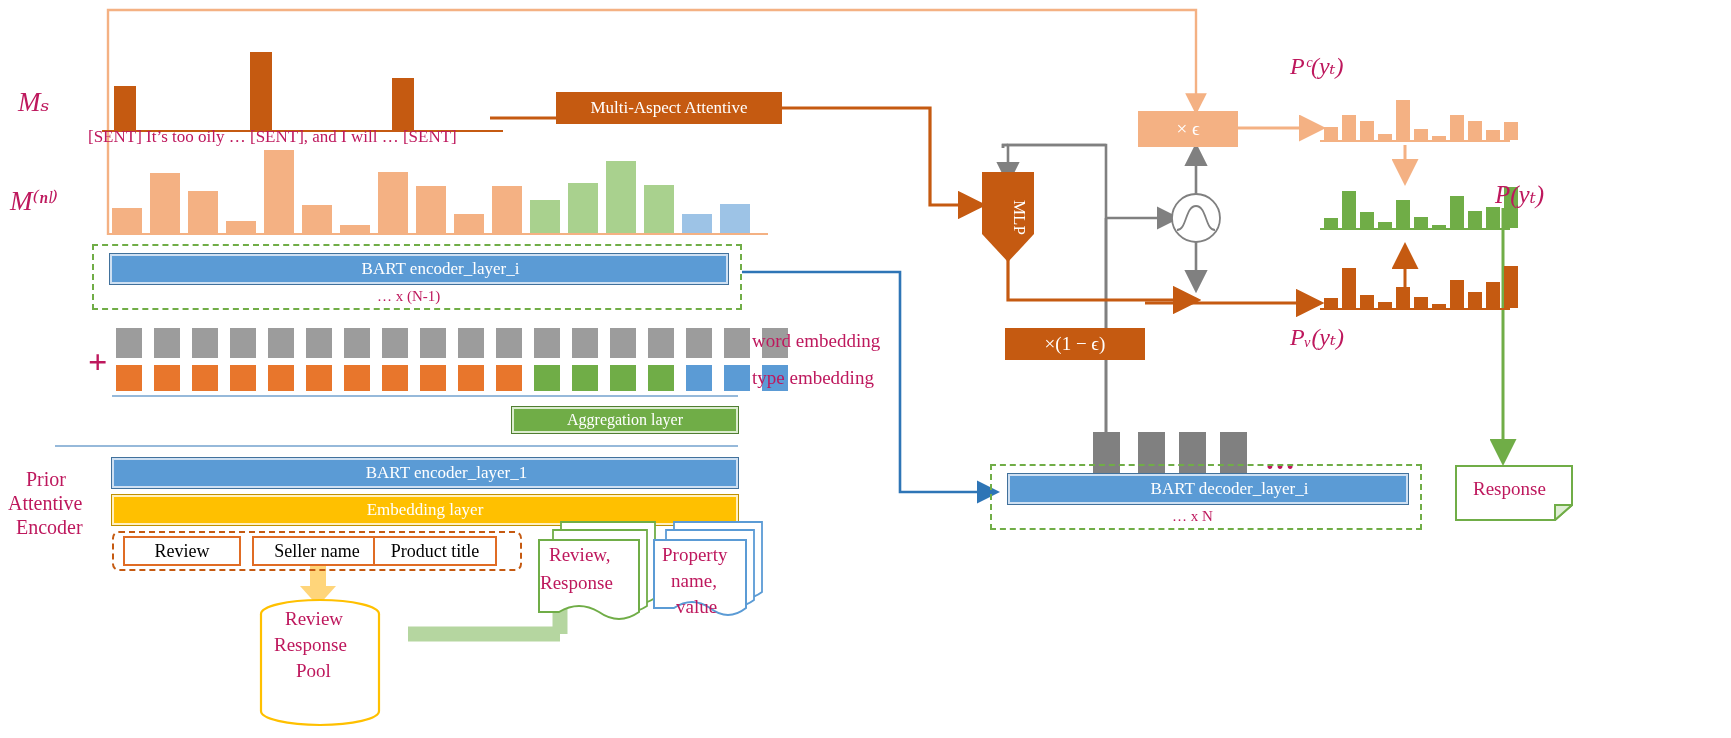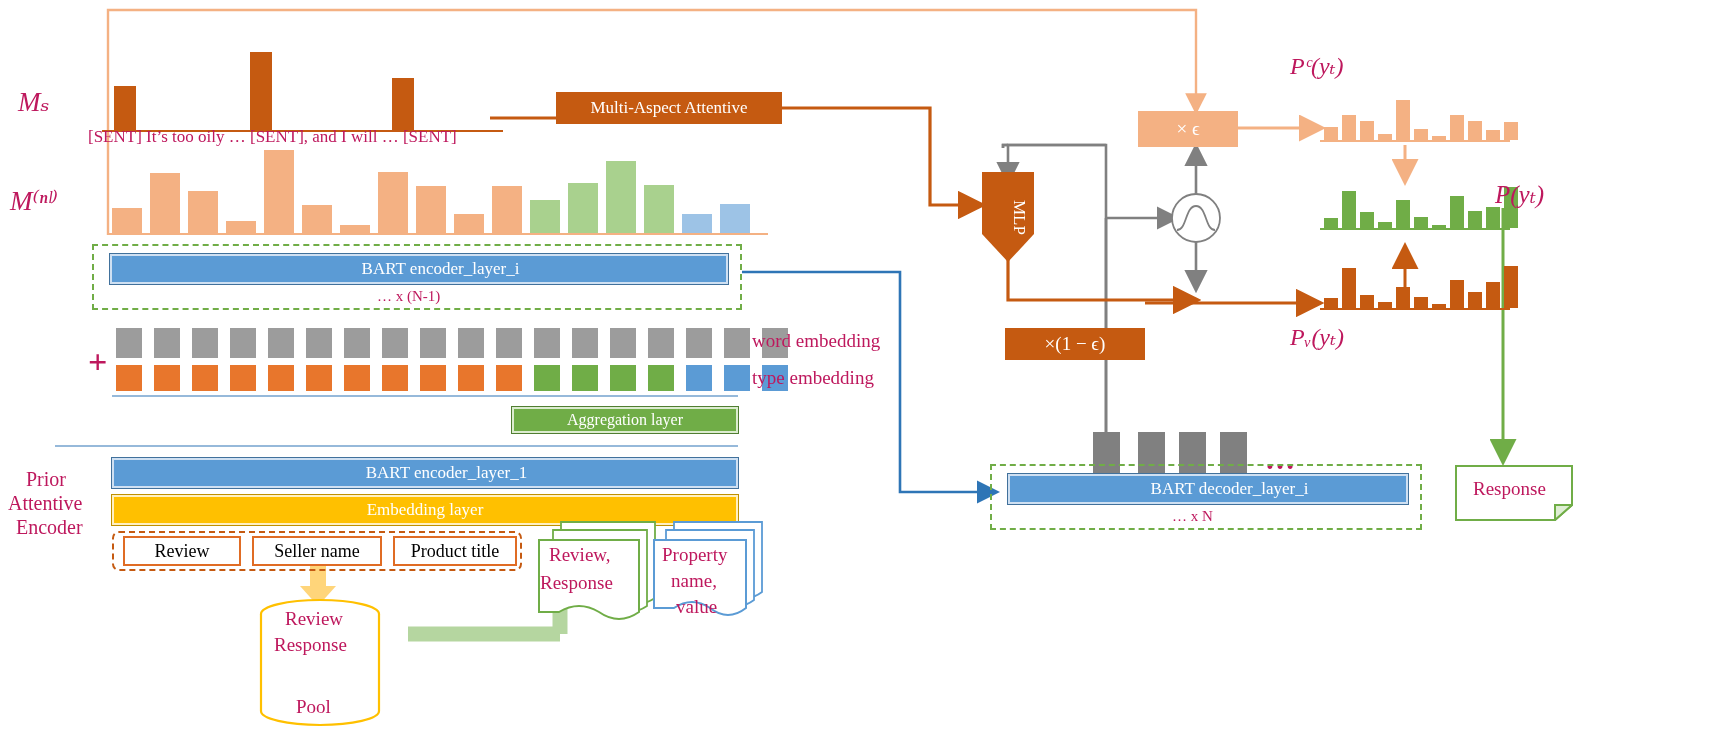--- a/index.html
+++ b/index.html
@@ -189,29 +189,29 @@
   <div class="lbl" style="left:8px;top:492px;font-size:20px;">Attentive</div>
   <div class="lbl" style="left:16px;top:516px;font-size:20px;">Encoder</div>
 
   <div class="layerbar blue-layer" style="left:112px;top:458px;width:626px;height:30px;font-size:17px;">BART encoder_layer_1</div>
 
   <div class="layerbar yellow-layer" style="left:112px;top:495px;width:626px;height:30px;font-size:17px;">Embedding layer</div>
 
   <div class="dashorange" style="left:112px;top:531px;width:410px;height:40px;"></div>
   <div class="plainbox orange-outline" style="left:123px;top:536px;width:118px;height:30px;font-size:18px;color:#000;">Review</div>
   <div class="plainbox orange-outline" style="left:252px;top:536px;width:130px;height:30px;font-size:18px;color:#000;">Seller name</div>
-  <div class="plainbox orange-outline" style="left:393px;top:536px;width:124px;height:30px;font-size:18px;color:#000;">Product title</div>
+  <div class="plainbox orange-outline" style="left:373px;top:536px;width:124px;height:30px;font-size:18px;color:#000;">Product title</div>
 
   <svg class="abs" style="left:255px;top:598px;width:130px;height:135px;" viewBox="0 0 130 135">
     <ellipse cx="65" cy="16" rx="59" ry="14" fill="#ffffff" stroke="#ffc000" stroke-width="2.2"></ellipse>
     <path d="M6,16 L6,113 A59,14 0 0 0 124,113 L124,16" fill="#ffffff" stroke="#ffc000" stroke-width="2.2"></path>
   </svg>
   <div class="lbl" style="left:285px;top:608px;font-size:19px;">Review</div>
   <div class="lbl" style="left:274px;top:634px;font-size:19px;">Response</div>
-  <div class="lbl" style="left:296px;top:696px;font-size:19px;">Pool</div>
+  <div class="lbl" style="left:296px;top:660px;font-size:19px;">Pool</div>
 
   <svg class="abs" style="left:533px;top:518px;width:130px;height:110px;" viewBox="0 0 130 110">
     <path d="M28,4 L122,4 L122,80 Q104,92 86,80 Q68,68 50,80 L28,80 z" fill="#ffffff" stroke="#70ad47" stroke-width="1.8"></path>
     <path d="M20,12 L114,12 L114,88 Q96,100 78,88 Q60,76 42,88 L20,88 z" fill="#ffffff" stroke="#70ad47" stroke-width="1.8"></path>
     <path d="M6,22 L106,22 L106,94 Q86,108 66,94 Q46,82 26,94 L6,94 z" fill="#ffffff" stroke="#70ad47" stroke-width="2"></path>
   </svg>
   <div class="lbl" style="left:549px;top:544px;font-size:19px;">Review,</div>
   <div class="lbl" style="left:540px;top:572px;font-size:19px;">Response</div>
 
   <svg class="abs" style="left:650px;top:518px;width:120px;height:110px;" viewBox="0 0 120 110">

